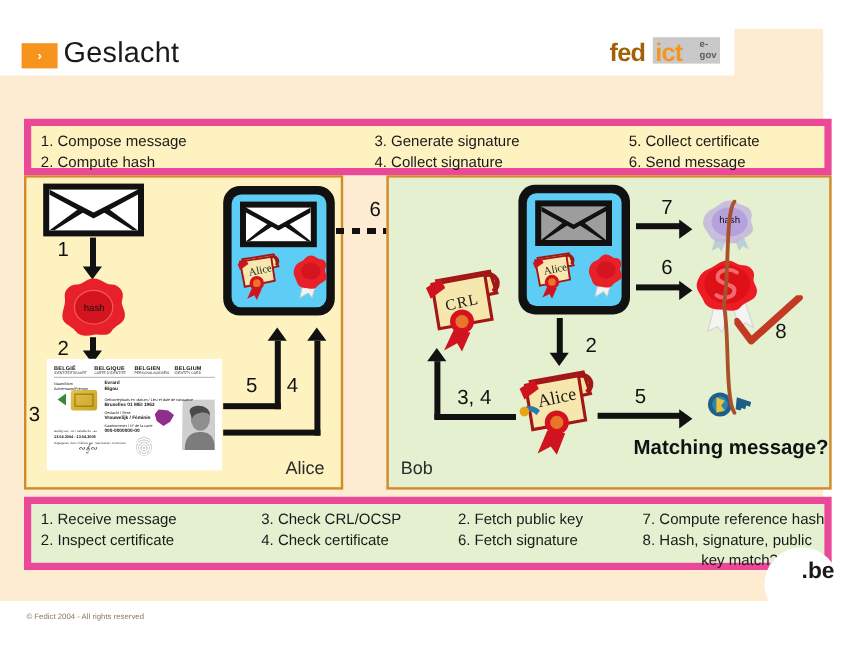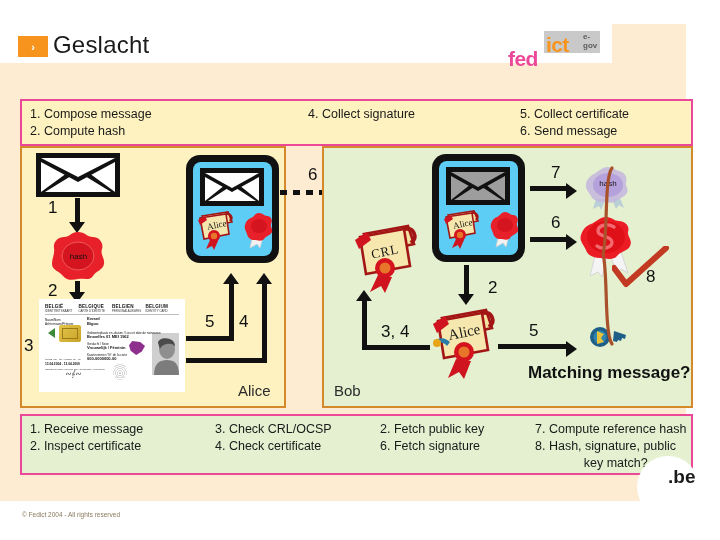--- a/index.html
+++ b/index.html
@@ -37,36 +37,36 @@
     position:absolute;left:53px;top:31px;
     font-size:24px;color:#1a1a1a;letter-spacing:.2px;
   }
 
   
   .logo{
     position:absolute;left:508px;top:31px;width:92px;height:26px;
     background:#ffffff;
   }
   .logo-fed{
-    position:absolute;left:0px;top:16px;font-size:21px;font-weight:bold;color:#ec4899;letter-spacing:-.6px;
+    position:absolute;left:0px;top:2px;font-size:21px;font-weight:bold;color:#a16207;letter-spacing:-.6px;
   }
   .logo-ict-box{
     position:absolute;left:36px;top:0px;width:56px;height:22px;background:#c9c9c9;
   }
   .logo-ict{
     position:absolute;left:38px;top:2px;font-size:21px;font-weight:bold;color:#f7941e;letter-spacing:-.6px;
   }
   .logo-egov{
     position:absolute;left:75px;top:1px;font-size:8px;font-weight:bold;color:#5d5d5d;
   }
 
   
   .instr{
     position:absolute;box-sizing:border-box;
-    border:2px solid #ec4899;
+    border:6px solid #ec4899;
     display:flex;
     font-size:12.5px;color:#1a1a1a;
     line-height:17px;
   }
   .instr-top{
     left:20px;top:99px;width:673px;height:47px;
     background:#fdf2c0;
     padding:5px 0 0 0;
   }
   .instr-bottom{
@@ -266,20 +266,21 @@
     <div class="logo-ict">ict</div>
     <div class="logo-egov">e-gov</div>
   </div>
 
   <div class="instr instr-top">
     <div class="instr-col ic1">
       <div>1. Compose message</div>
       <div>2. Compute hash</div>
     </div>
     <div class="instr-col ic2">
+      <div>3. Generate signature</div>
       <div>4. Collect signature</div>
     </div>
     <div class="instr-col ic3">
       <div>5. Collect certificate</div>
       <div>6. Send message</div>
     </div>
   </div>
 
   <div class="panel panel-alice"></div>
   <div class="panel-label lbl-alice">Alice</div>

